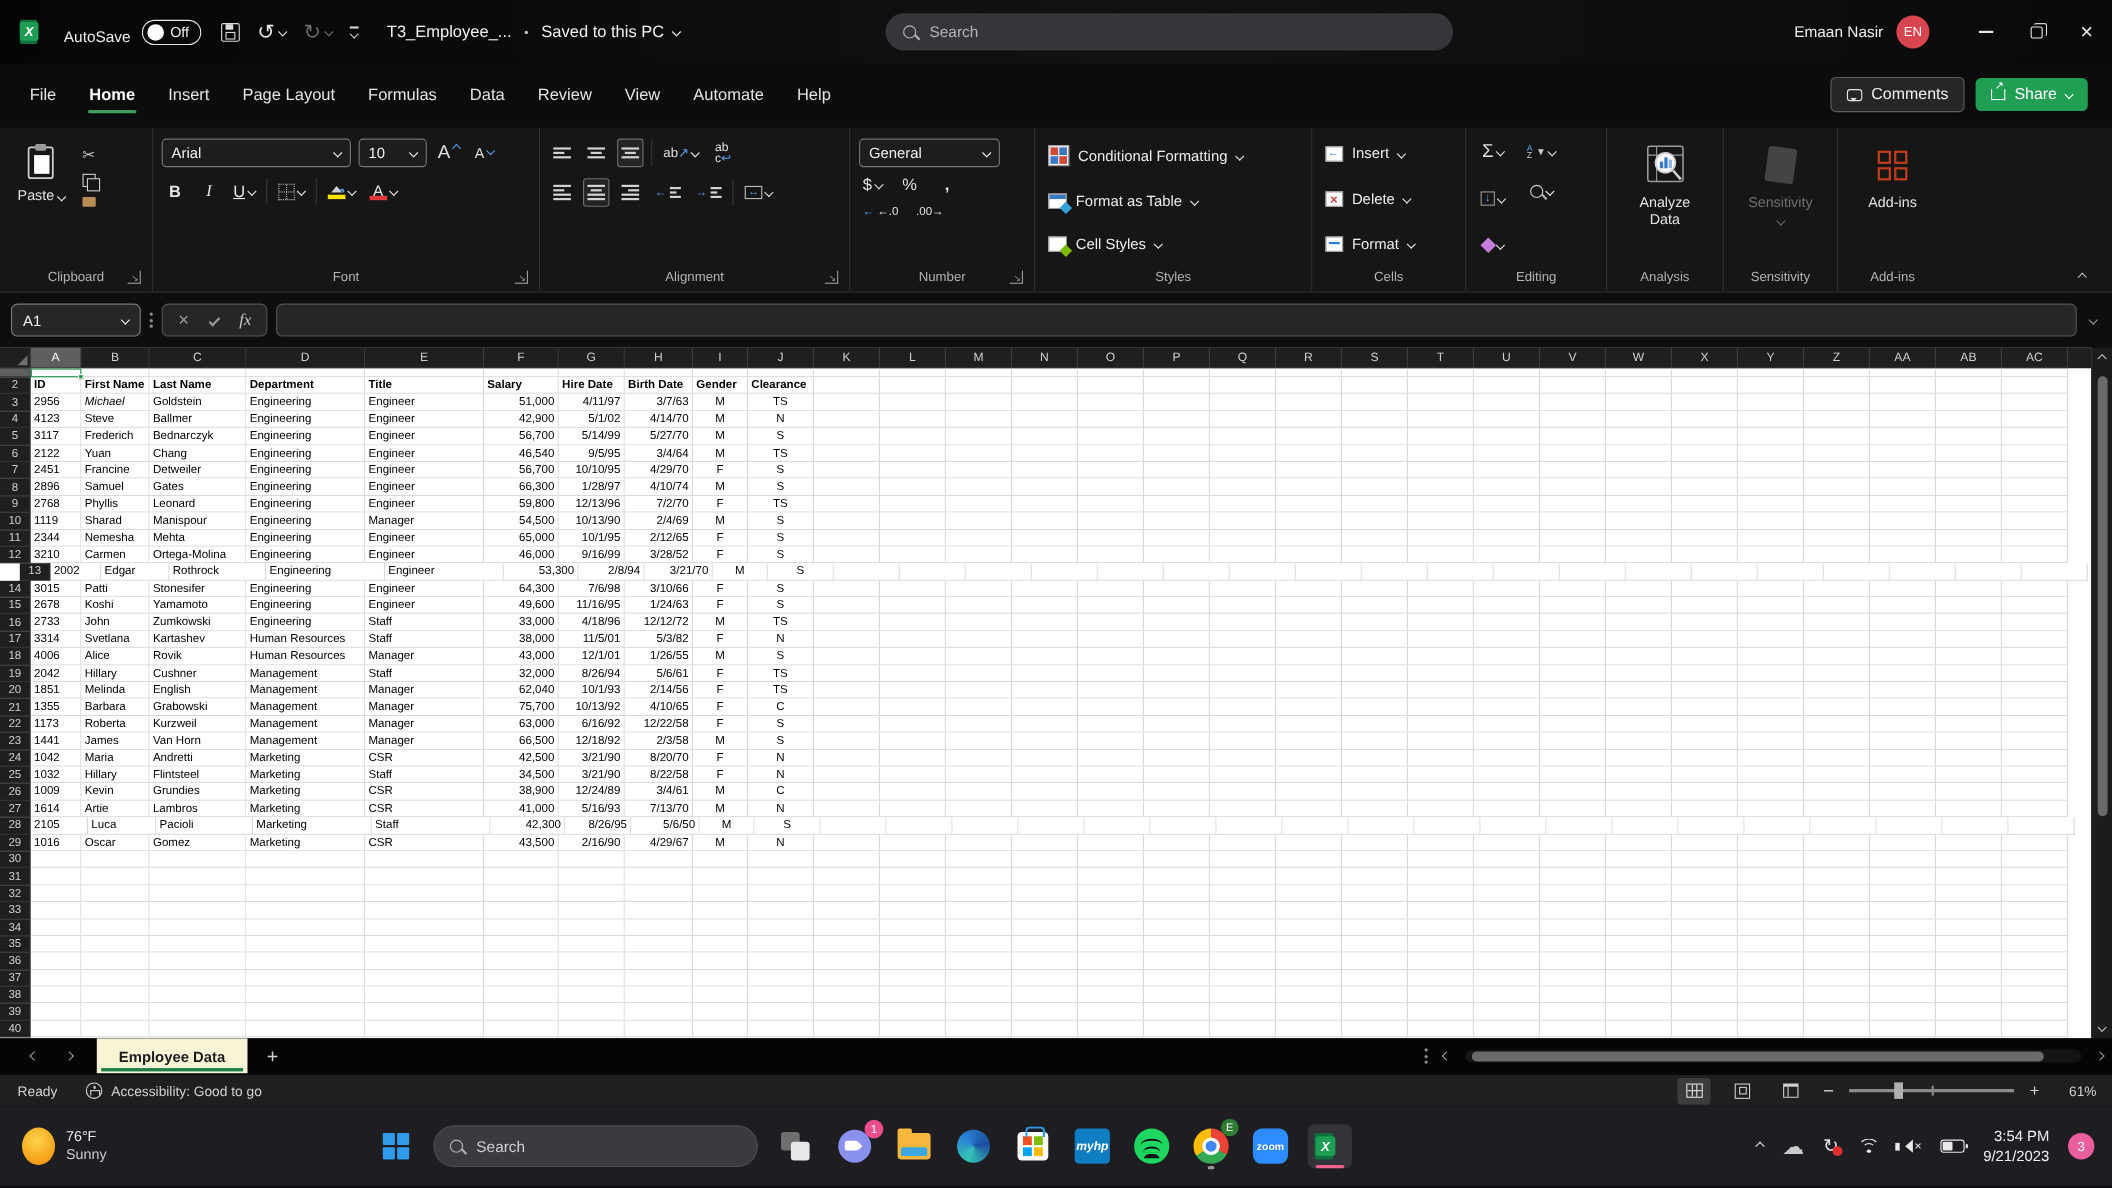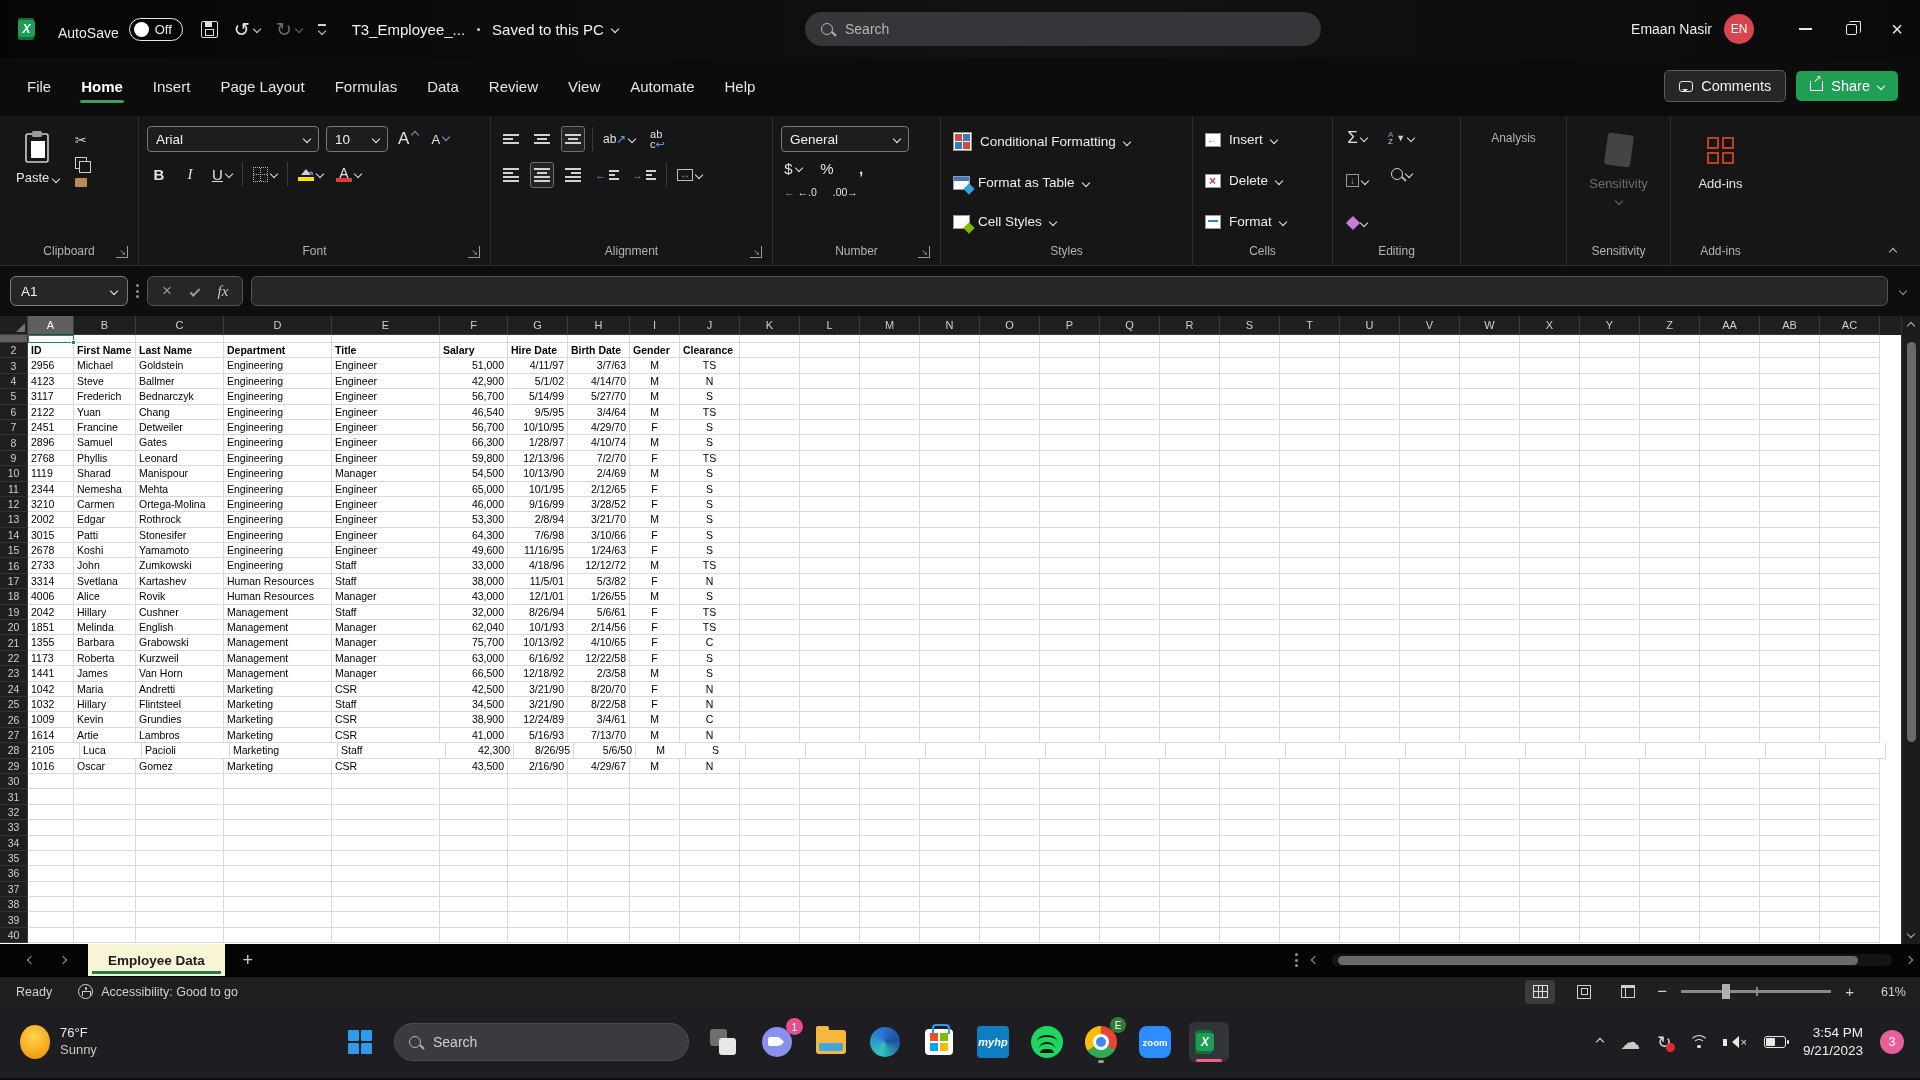--- a/index.html
+++ b/index.html
@@ -583,20 +583,37 @@
               <span class="chv"></span>
             </span>
         </div>
       </div>
       <div class="rg-label">
           <span>Editing</span>
         </div>
     </div>
 
     <div class="rgroup" style="width:106px;">
+      <div class="rg-body" style="justify-content:center;">
+        <div class="bigbtn">
+          <span class="bigicon">
+            <svg width="40" height="40">
+                <rect x="4" y="3" width="32" height="32" rx="2" fill="none" stroke="#9a9a9a" stroke-width="1.4"></rect>
+                <line x1="4" y1="11" x2="36" y2="11" stroke="#9a9a9a"></line>
+                <line x1="12" y1="3" x2="12" y2="35" stroke="#9a9a9a"></line>
+                <circle cx="20" cy="18" r="9" fill="#fff" stroke="#cfcfcf" stroke-width="1.6"></circle>
+                <rect x="15" y="17" width="3" height="6" fill="#3b78c4"></rect>
+                <rect x="19" y="13" width="3" height="10" fill="#3b78c4"></rect>
+                <rect x="23" y="15" width="3" height="8" fill="#8ab4e8"></rect>
+                <line x1="27" y1="25" x2="34" y2="33" stroke="#cfcfcf" stroke-width="2.4"></line>
+              </svg>
+          </span>
+          <span style="width:64px;">Analyze Data</span>
+        </div>
+      </div>
       <div class="rg-label">
           <span>Analysis</span>
         </div>
     </div>
 
     <div class="rgroup" style="width:104px;">
       <div class="rg-body" style="justify-content:center;">
         <div class="bigbtn dim" style="color:#6f6f6f;">
           <span class="bigicon">
               <span class="sens-ico"></span>
@@ -748,21 +765,21 @@
             <div class="g-cell a-l" style="width: 60px;"></div>
             <div class="g-cell a-l" style="width: 60px;"></div>
             <div class="g-cell a-l" style="width: 60px;"></div>
             <div class="g-cell a-l" style="width: 60px;"></div>
             <div class="g-cell a-l" style="width: 60px;"></div>
             <div class="g-cell a-l" style="width: 60px;"></div>
           </div>
           <div class="g-row" style="height: 15.4px;">
             <div class="g-gut">3</div>
             <div class="g-cell a-l" style="width: 46px;">2956</div>
-            <div class="g-cell a-l" style="width: 62px;">Michael</div>
+            <div class="g-cell a-l" style="width: 62px; font-style: italic;">Michael</div>
             <div class="g-cell a-l" style="width: 88px;">Goldstein</div>
             <div class="g-cell a-l" style="width: 108px;">Engineering</div>
             <div class="g-cell a-l" style="width: 108px;">Engineer</div>
             <div class="g-cell a-r" style="width: 68px;">51,000</div>
             <div class="g-cell a-r" style="width: 60px;">4/11/97</div>
             <div class="g-cell a-r" style="width: 62px;">3/7/63</div>
             <div class="g-cell a-c" style="width: 50px;">M</div>
             <div class="g-cell a-c" style="width: 60px;">TS</div>
             <div class="g-cell a-l" style="width: 60px;"></div>
             <div class="g-cell a-l" style="width: 60px;"></div>
@@ -1065,21 +1082,21 @@
             <div class="g-cell a-l" style="width: 60px;"></div>
             <div class="g-cell a-l" style="width: 60px;"></div>
             <div class="g-cell a-l" style="width: 60px;"></div>
             <div class="g-cell a-l" style="width: 60px;"></div>
             <div class="g-cell a-l" style="width: 60px;"></div>
             <div class="g-cell a-l" style="width: 60px;"></div>
             <div class="g-cell a-l" style="width: 60px;"></div>
             <div class="g-cell a-l" style="width: 60px;"></div>
             <div class="g-cell a-l" style="width: 60px;"></div>
           </div>
-          <div class="g-row" style="height: 15.4px;">
+          <div class="g-row" style="height: 15.4px; padding-left: 18px;">
             <div class="g-gut">13</div>
             <div class="g-cell a-l" style="width: 46px;">2002</div>
             <div class="g-cell a-l" style="width: 62px;">Edgar</div>
             <div class="g-cell a-l" style="width: 88px;">Rothrock</div>
             <div class="g-cell a-l" style="width: 108px;">Engineering</div>
             <div class="g-cell a-l" style="width: 108px;">Engineer</div>
             <div class="g-cell a-r" style="width: 68px;">53,300</div>
             <div class="g-cell a-r" style="width: 60px;">2/8/94</div>
             <div class="g-cell a-r" style="width: 62px;">3/21/70</div>
             <div class="g-cell a-c" style="width: 50px;">M</div>

